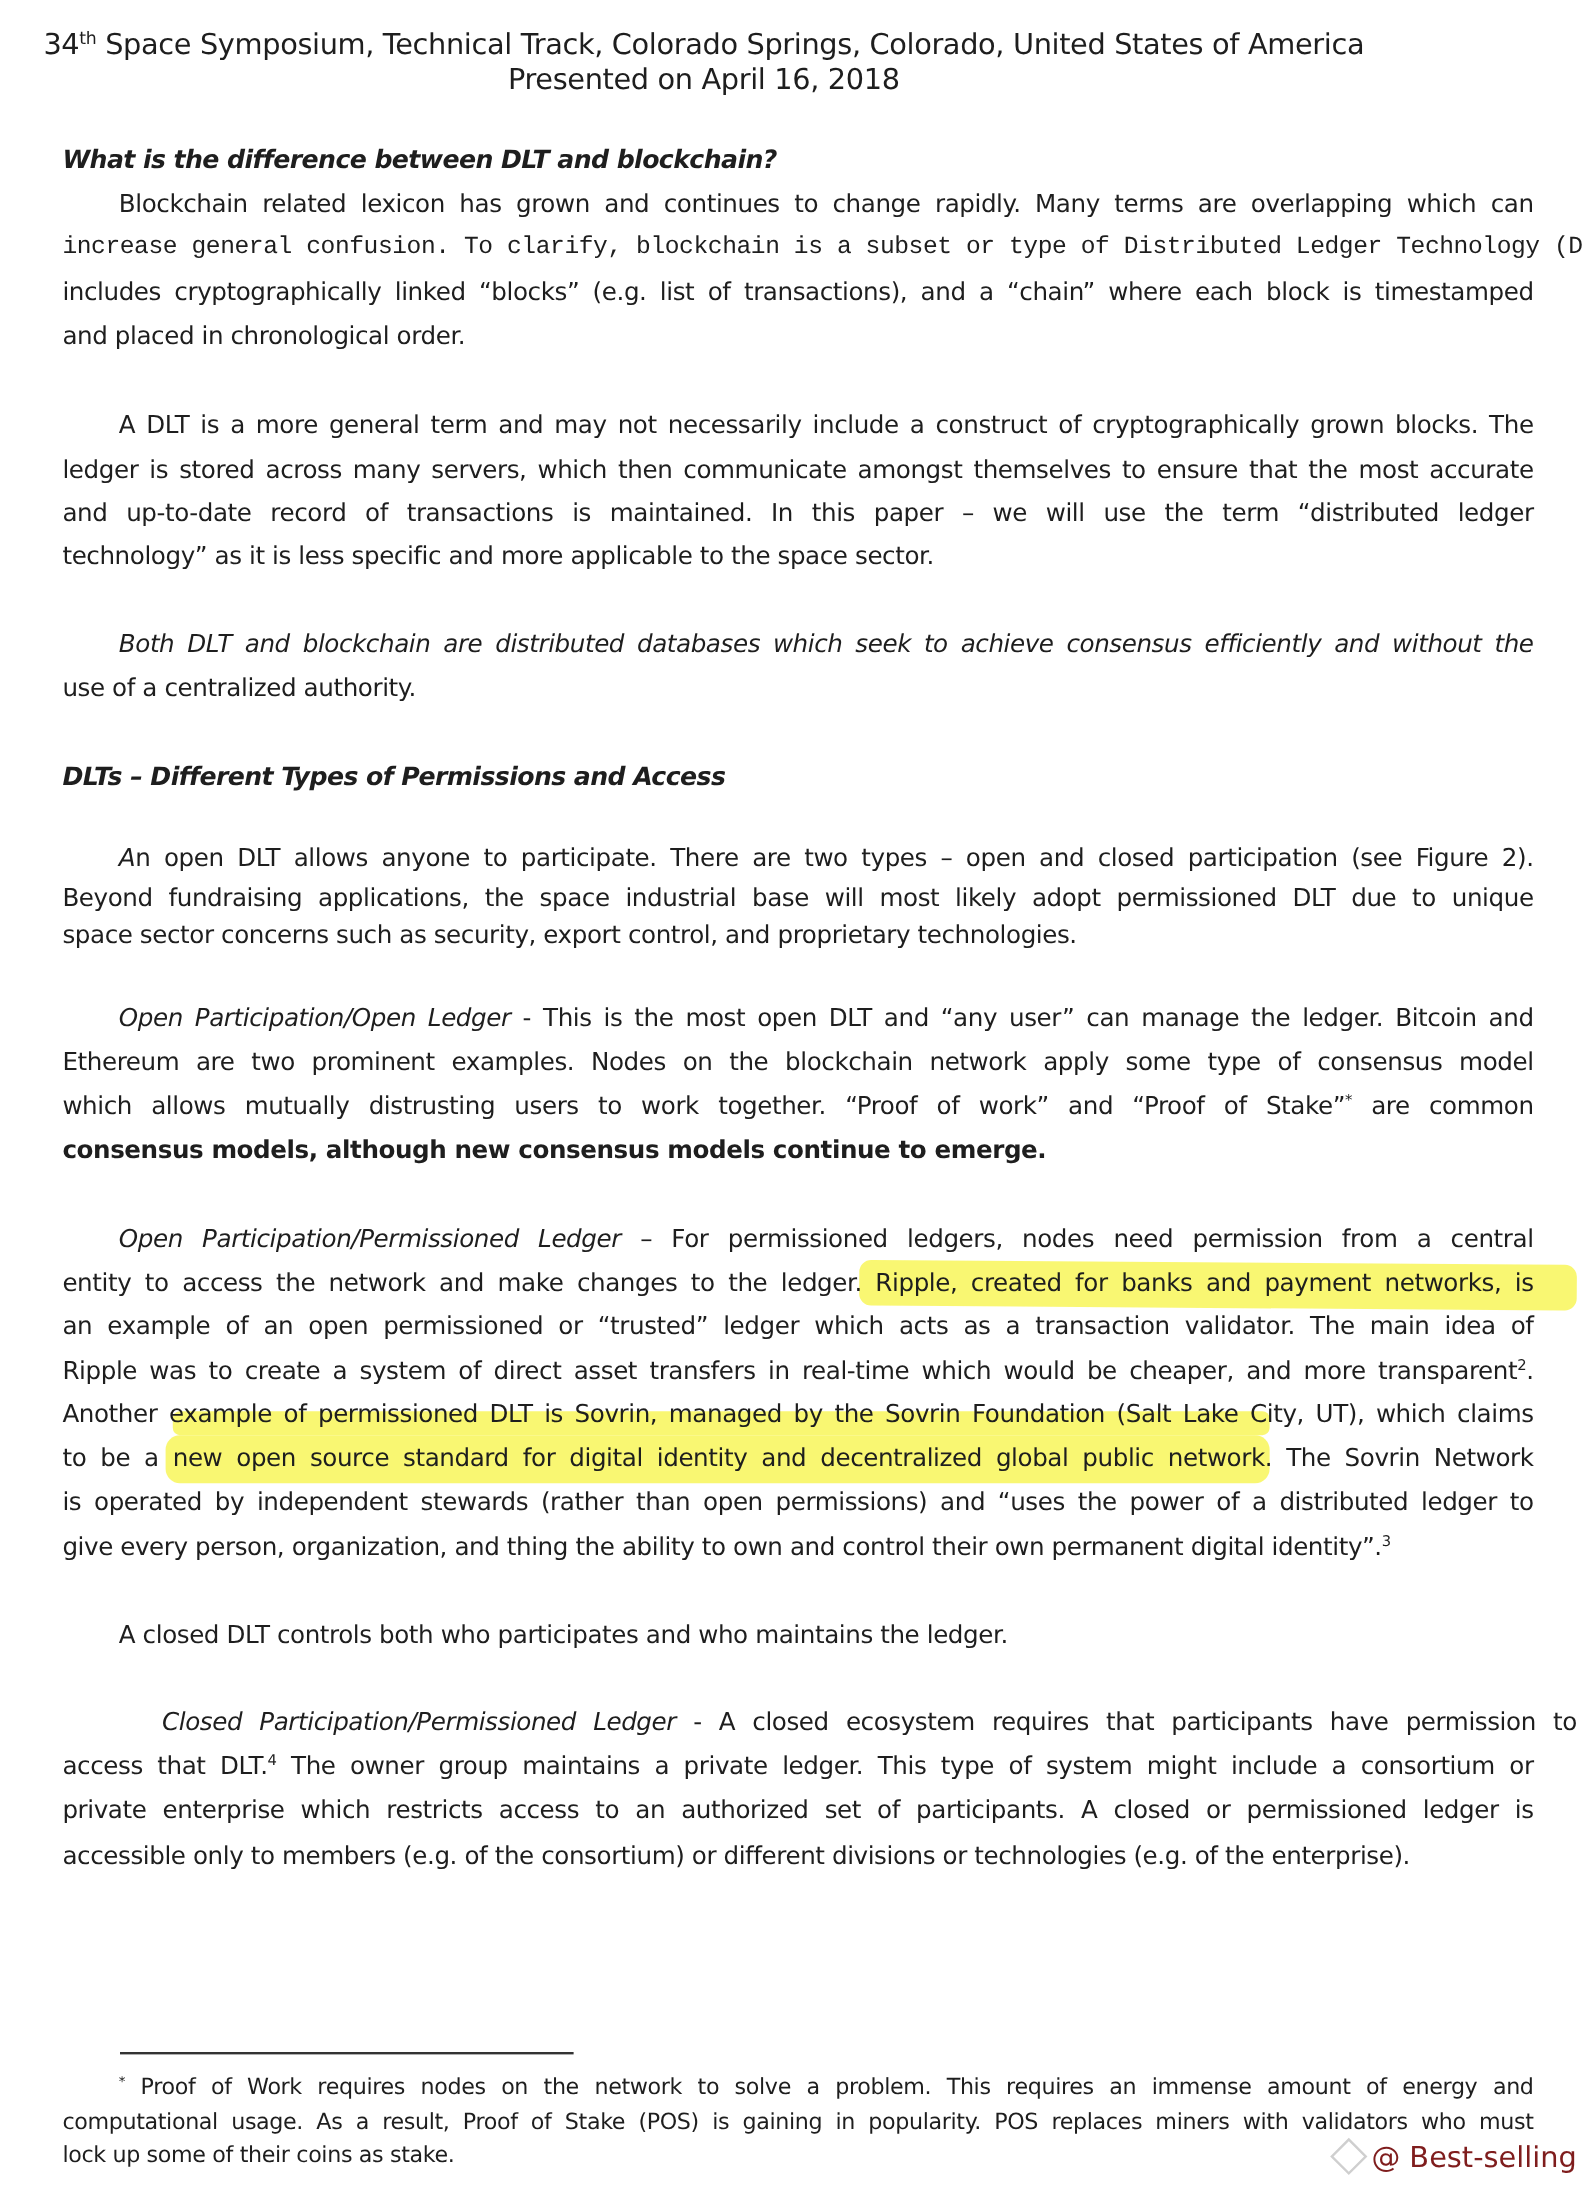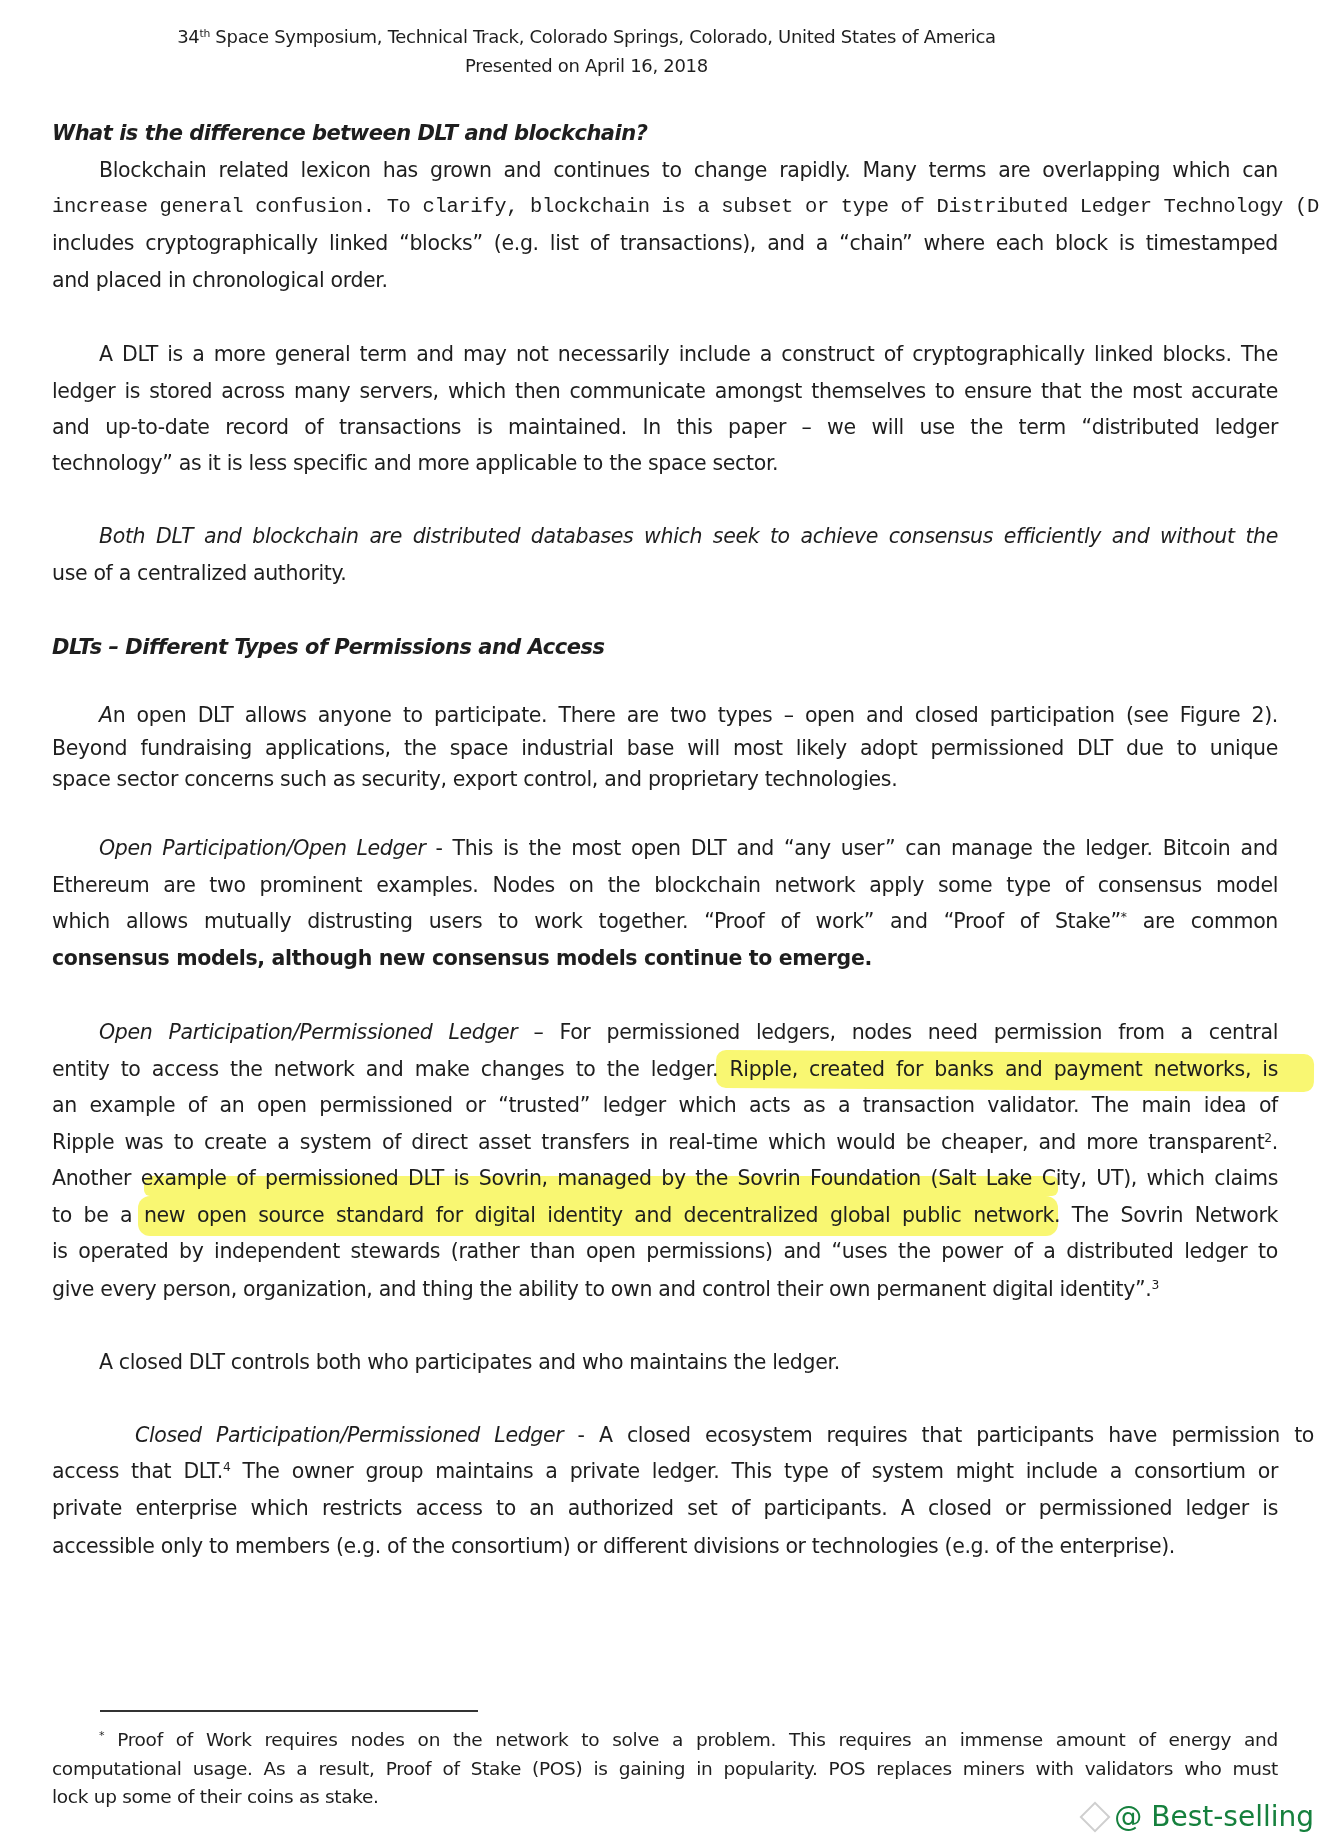--- a/index.html
+++ b/index.html
@@ -2,50 +2,50 @@
 <html><head>
 <meta charset="utf-8">
 <style>
   html, body { margin:0; padding:0; background:#ffffff; }
   body { width:1320px; height:1833px; position:relative; overflow:hidden;
          font-family:"DejaVu Sans", "Liberation Sans", sans-serif; color:#1e1e1e; }
   .ln { position:absolute; left:52px; width:1226px; font-size:20.5px; line-height:28px;
         white-space:nowrap; text-align:justify; text-align-last:justify; letter-spacing:-0.35px; }
   .ln.last { text-align:left; text-align-last:left; }
   .ln.ind { left:99px; width:1179px; }
-  .center { position:absolute; left:0; width:1173px; text-align:center; font-size:18px; line-height:26px; letter-spacing:-0.3px; }
+  .center { position:absolute; left:0; width:1173px; text-align:center; font-size:24px; line-height:26px; letter-spacing:-0.3px; }
   .h { position:absolute; left:52px; font-size:21px; font-weight:bold; font-style:italic; line-height:28px; letter-spacing:-0.5px; }
   .it { font-style:italic; }
   sup { font-size:0.6em; line-height:0; vertical-align:0.6em; }
   .hlbox { position:absolute; background:#f9f76a; border-radius:10px; opacity:0.95; z-index:0; }
   .ln, .center, .h, .fn { z-index:1; }
   .divider { position:absolute; left:100px; top:1710px; width:378px; height:2px; background:#333; }
   .fn { position:absolute; left:52px; width:1226px; font-size:18.5px; line-height:26px; white-space:nowrap;
         text-align:justify; text-align-last:justify; letter-spacing:-0.3px; }
   .fn.ind { left:99px; width:1179px; }
   .fn.last { text-align:left; text-align-last:left; }
-  .wm { position:absolute; right:6px; top:1784px; font-size:28px; color:#15803d; letter-spacing:0px; z-index:2;margin-top:16px; }
+  .wm { position:absolute; right:6px; top:1784px; font-size:24px; color:#7f1d1d; letter-spacing:0px; z-index:2; }
   .wm .logo { display:inline-block; width:18px; height:18px; border:2px solid #cfcfcf; transform:rotate(45deg); margin-right:8px; vertical-align:-2px; }
 </style>
 </head>
 <body>
 
 <div class="center" style="top:24px;">
   <span>34</span><sup>th</sup><span> Space Symposium, Technical Track, Colorado Springs, Colorado, United States of America</span>
 </div>
 <div class="center" style="top:53px;">Presented on April 16, 2018</div>
 
 <div class="h" style="top:119px;">What is the difference between DLT and blockchain?</div>
 
 <div class="ln ind" style="top:156px;">Blockchain related lexicon has grown and continues to change rapidly. Many terms are overlapping which can</div>
 <div class="ln" style="top:193px;font-family:Liberation Mono, monospace;">increase general confusion.  To clarify, blockchain is a subset or type of Distributed Ledger Technology (DLT) which</div>
 <div class="ln" style="top:229px;">includes cryptographically linked “blocks” (e.g. list of transactions), and a “chain” where each block is timestamped</div>
 <div class="ln last" style="top:266px;">and placed in chronological order.</div>
 
-<div class="ln ind" style="top:340px;">A DLT is a more general term and may not necessarily include a construct of cryptographically linked blocks.  The</div>
+<div class="ln ind" style="top:340px;">A DLT is a more general term and may not necessarily include a construct of cryptographically grown blocks.  The</div>
 <div class="ln" style="top:377px;">ledger is stored across many servers, which then communicate amongst themselves to ensure that the most accurate</div>
 <div class="ln" style="top:413px;">and up-to-date record of transactions is maintained. In this paper – we will use the term “distributed ledger</div>
 <div class="ln last" style="top:449px;">technology” as it is less specific and more applicable to the space sector.</div>
 
 <div class="ln ind" style="top:522px;font-style:italic;">Both DLT and blockchain are distributed databases which seek to achieve consensus efficiently and without the</div>
 <div class="ln last" style="top:559px;">use of a centralized authority.</div>
 
 <div class="h" style="top:633px;">DLTs – Different Types of Permissions and Access</div>
 
 <div class="ln ind" style="top:701px;"><span class="it">A</span><span>n open DLT allows anyone to participate. There are two types – open and closed participation (see Figure 2).</span></div>

